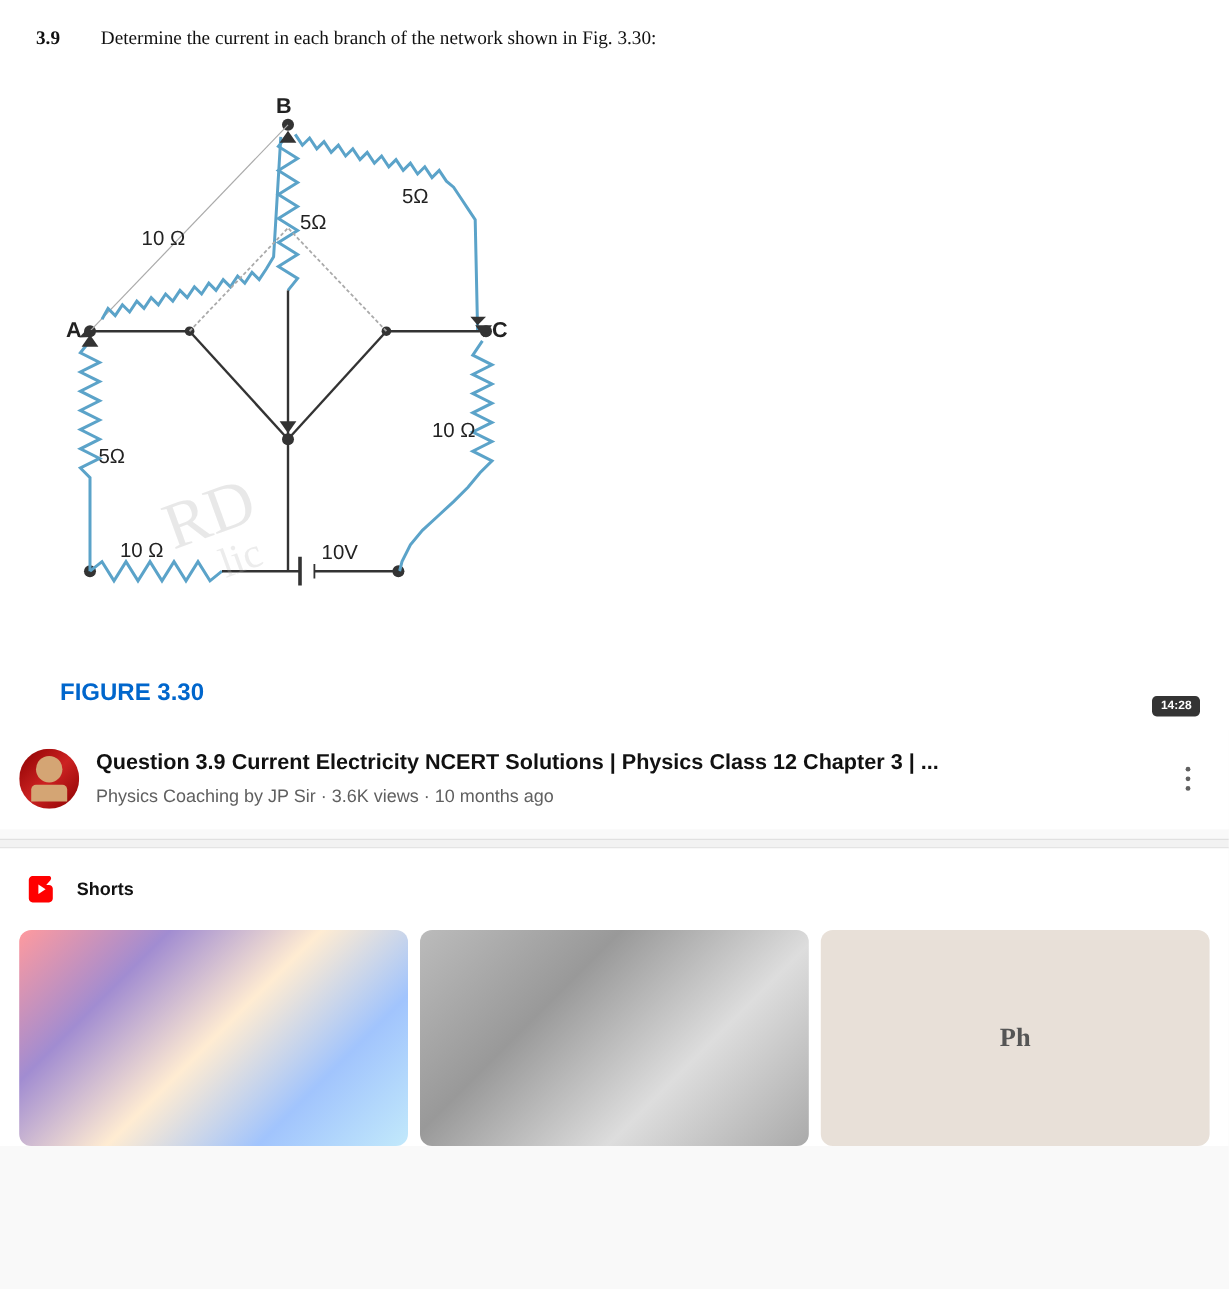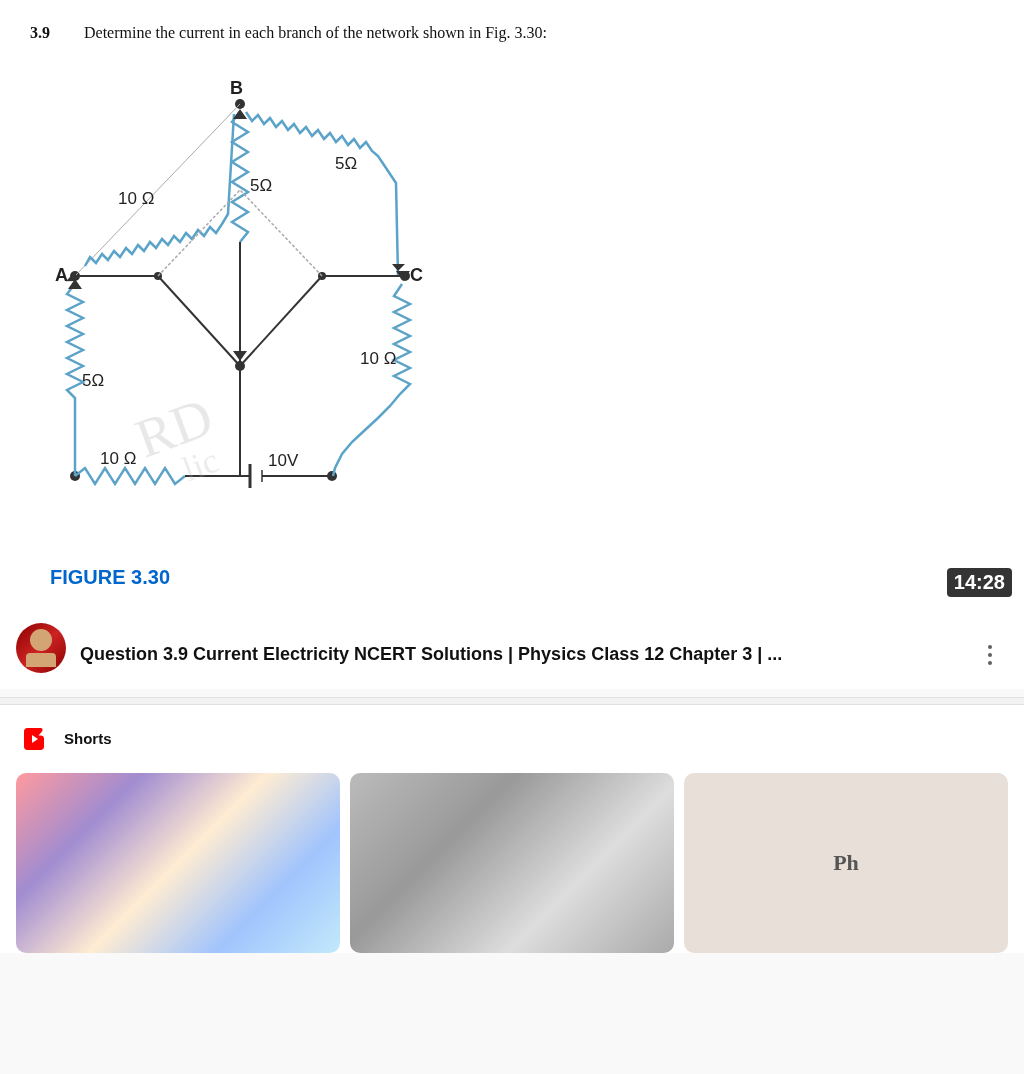--- a/index.html
+++ b/index.html
@@ -41,33 +41,33 @@
     }
 
     .problem-number {
       font-weight: bold;
       margin-right: 30px;
     }
 
     .duration-badge {
       position: absolute;
       bottom: 12px;
-      right: 12px;
+      right: 24px;
       background: rgba(30,30,30,0.9);
       color: #fff;
-      font-size: 20px;
+      font-size: 10px;
       font-weight: 600;
       padding: 3px 7px;
       border-radius: 4px;
       font-family: Arial, sans-serif;
     }
 
     .video-info-row {
       display: flex;
-      align-items: flex-end;
+      align-items: center;
       padding: 14px 16px 16px 16px;
       gap: 14px;
       background: #fff;
     }
 
     .channel-avatar {
       width: 50px;
       height: 50px;
       border-radius: 50%;
       background: #c44;
@@ -392,20 +392,21 @@
   <div class="video-info-row">
     <div class="channel-avatar">
       <div class="avatar-inner">
         <div class="avatar-person"></div>
         <div class="avatar-body"></div>
       </div>
     </div>
 
     <div class="video-text-info">
       <div class="video-title">Question 3.9 Current Electricity NCERT Solutions | Physics Class 12 Chapter 3 | ...</div>
+      <div class="video-meta">Physics Coaching by JP Sir · 3.6K views · 10 months ago</div>
     </div>
 
     <div class="more-options-btn">
       <div class="three-dots">
         <div class="dot"></div>
         <div class="dot"></div>
         <div class="dot"></div>
       </div>
     </div>
   </div>

